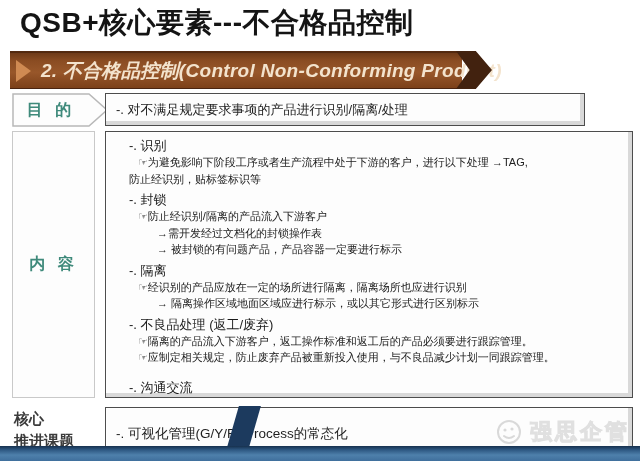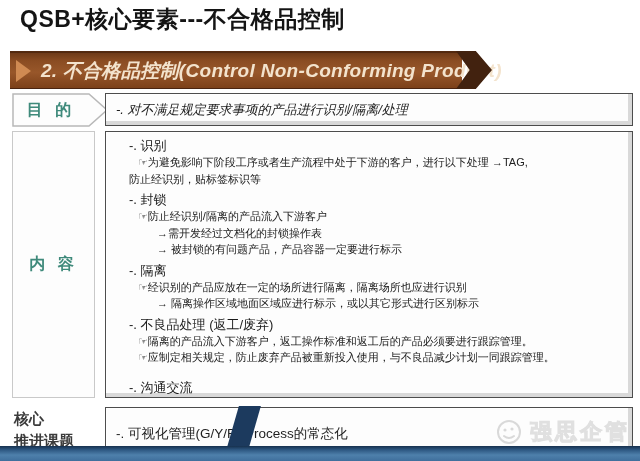--- a/index.html
+++ b/index.html
@@ -3,21 +3,21 @@
 <meta charset="utf-8">
 <style>
   html,body{margin:0;padding:0;background:#e8e8e8;}
   .stage{
     position:relative;width:640px;height:461px;background:#ffffff;
     overflow:hidden;font-family:"Liberation Sans","DejaVu Sans",sans-serif;
     margin:0 auto;
   }
   
   .page-title{
-    position:absolute;left:20px;top:4px;font-size:23px;font-weight:800;
+    position:absolute;left:20px;top:4px;font-size:28px;font-weight:800;
     color:#141414;letter-spacing:0.5px;white-space:nowrap;
   }
   
   .banner{
     position:absolute;left:10px;top:51px;width:452px;height:38px;
     background:linear-gradient(180deg,#6e3a18 0%,#8a4c22 22%,#98572a 55%,#7c4019 100%);
     border-top:2px solid #53290f;border-bottom:1px solid #4a2410;
     display:flex;align-items:center;box-sizing:border-box;
   }
   .banner-chevron{
@@ -50,22 +50,22 @@
   .core-label{
     position:absolute;left:14px;top:408px;width:90px;color:#3b3b3b;
     font-size:15px;font-weight:600;line-height:22px;
   }
   
   .panel{
     position:absolute;background:#fdfdfd;border:1px solid #4d4d4d;
     box-sizing:border-box;
     box-shadow:inset -4px -4px 0 #d9d9d9, inset 1px 1px 0 #ffffff;
   }
-  .purpose-panel{left:105px;top:93px;width:528px;height:33px;
-    display:flex;align-items:center;font-style:italic;}
+  .purpose-panel{left:105px;top:93px;width:480px;height:33px;
+    display:flex;align-items:center;}
   .purpose-text{padding-left:10px;font-size:13px;color:#1e1e1e;}
   .content-panel{left:105px;top:131px;width:528px;height:267px;
     padding:5px 6px 4px 23px;overflow:hidden;}
   .core-panel{left:105px;top:407px;width:528px;height:47px;
     display:flex;align-items:flex-start;}
   .core-text{padding:17px 0 0 10px;font-size:13.5px;color:#1e1e1e;}
   
   .section{margin-bottom:4px;}
   .section.gap-before{margin-top:13px;}
   .line{font-size:11px;line-height:16.5px;color:#202020;white-space:nowrap;}

